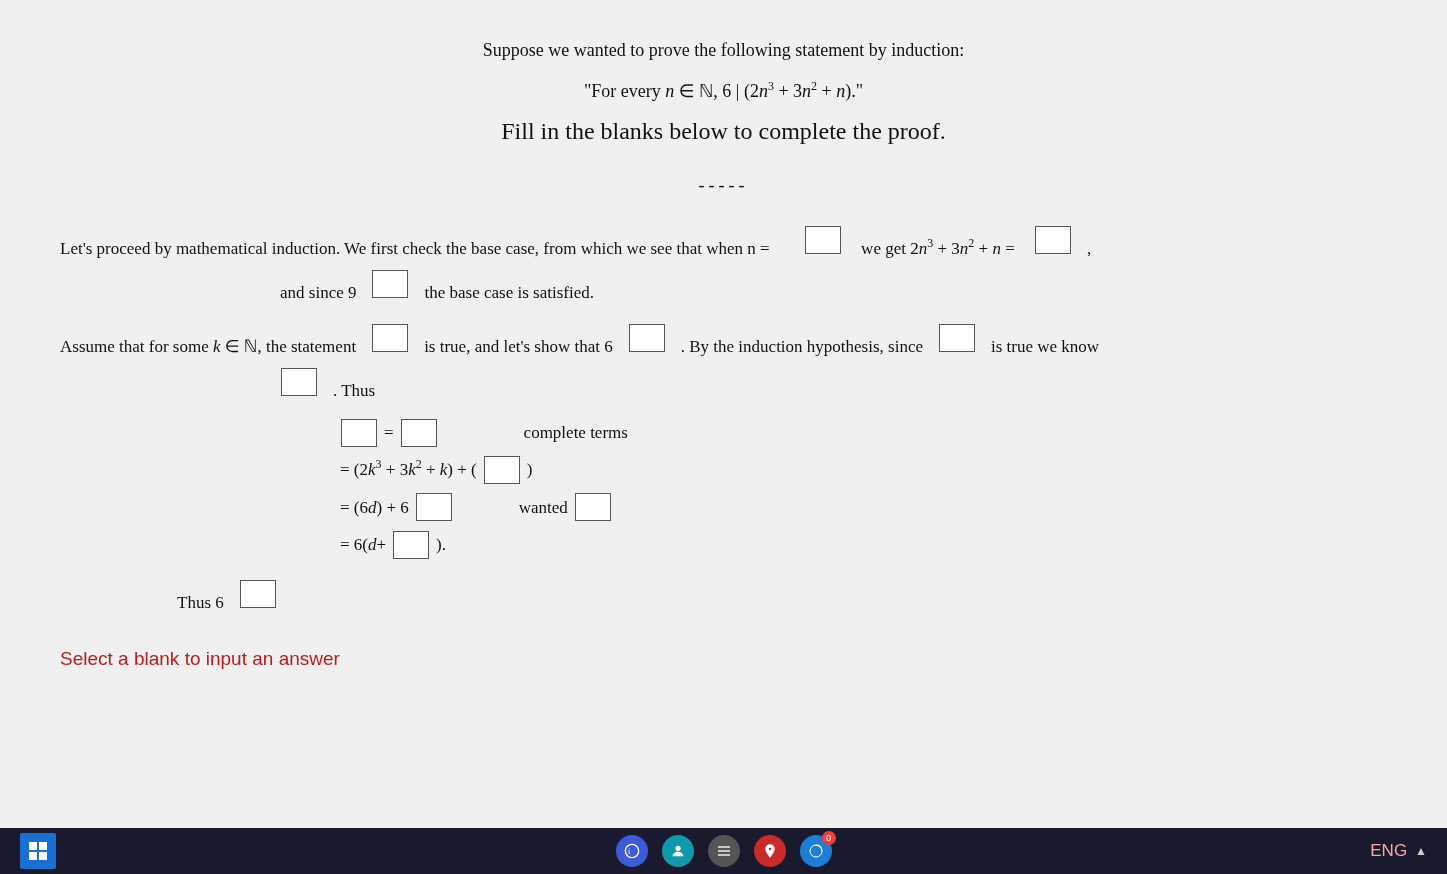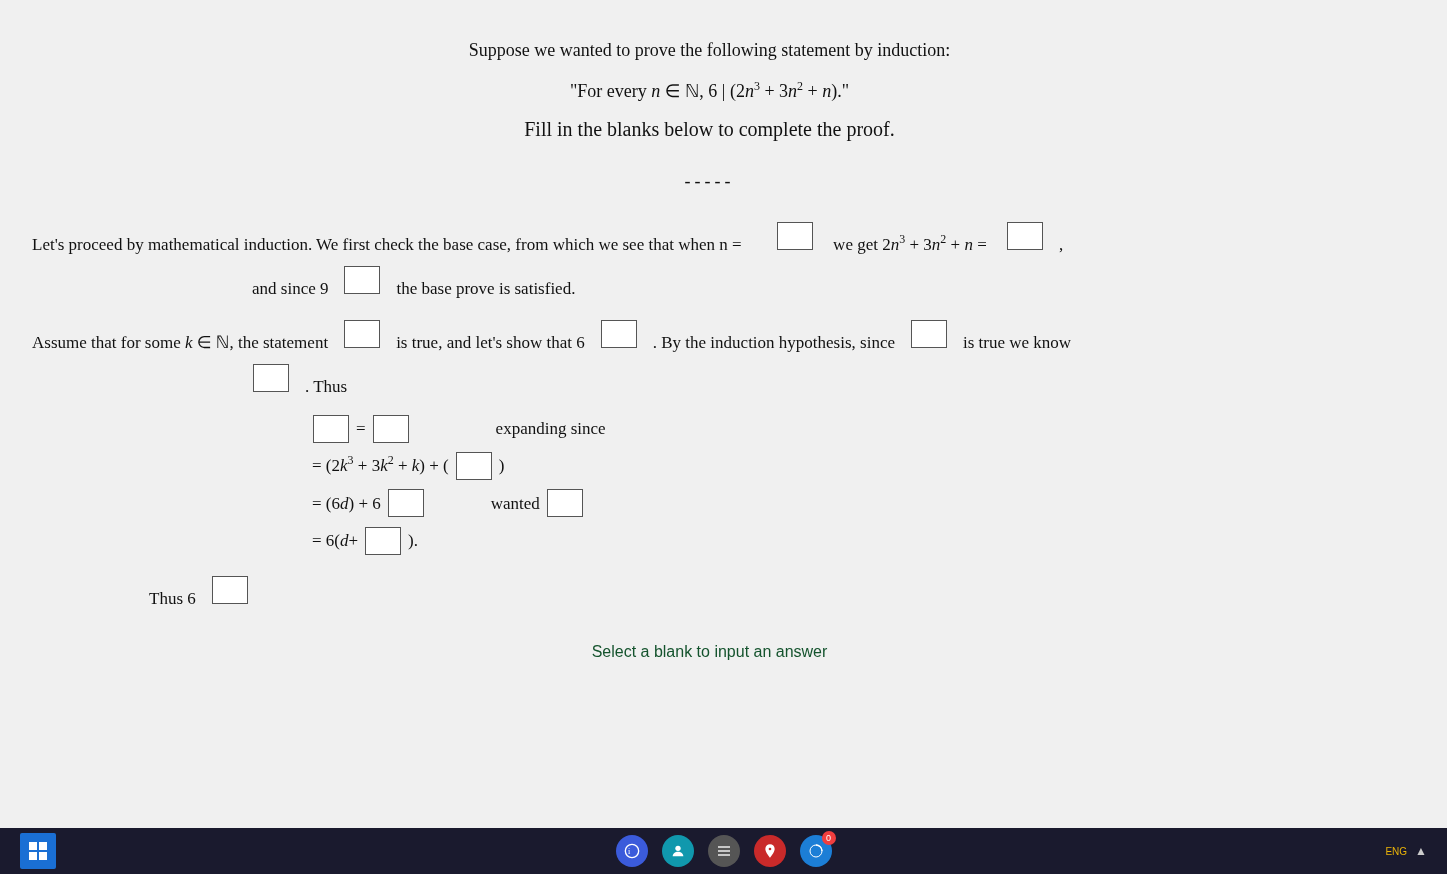--- a/index.html
+++ b/index.html
@@ -10,21 +10,21 @@
       font-size: 18px;
       color: #111;
       min-height: 874px;
       display: flex;
       flex-direction: column;
     }
 
     .main-content {
       flex: 1;
       background: #f0f0f0;
-      padding: 40px 60px 30px 32px;
+      padding: 40px 60px 30px 60px;
       display: flex;
       flex-direction: column;
       align-items: flex-start;
     }
 
     .center-block {
       width: 100%;
       display: flex;
       flex-direction: column;
       align-items: center;
@@ -36,21 +36,21 @@
       margin-bottom: 18px;
     }
 
     .math-statement {
       font-size: 18px;
       text-align: center;
       margin-bottom: 16px;
     }
 
     .fill-instruction {
-      font-size: 20px;
+      font-size: 24px;
       text-align: right;
       margin-bottom: 30px;
     }
 
     .divider {
       font-size: 18px;
       text-align: center;
       margin-bottom: 30px;
       letter-spacing: 4px;
     }
@@ -163,23 +163,22 @@
     .bottom-bar-right {
       display: flex;
       align-items: center;
       gap: 8px;
       color: #ccc;
       font-family: Arial, sans-serif;
       font-size: 13px;
     }
 
     .select-blank-msg {
-      text-align: center;
-      font-size: 16px;
-      color: #14532d;
+      font-size: 19px;
+      color: #b91c1c;
       margin-top: 14px;
       font-family: Arial, sans-serif;
     }
   </style>
 </head>
 <body>
 
 <div class="main-content">
   <div class="center-block">
     <div class="statement-title">Suppose we wanted to prove the following statement by induction:</div>
@@ -201,21 +200,21 @@
       <span>&nbsp;</span>
       <div class="blank-box"></div>
       <span>&nbsp;we get 2<i>n</i><sup>3</sup> + 3<i>n</i><sup>2</sup> + <i>n</i> =&nbsp;</span>
       <div class="blank-box"></div>
       <span>,</span>
     </div>
 
     <div class="proof-line indent">
       <span>and since 9</span>
       <div class="blank-box"></div>
-      <span>the base prove is satisfied.</span>
+      <span>the base case is satisfied.</span>
     </div>
 
     <div class="proof-line" style="margin-top: 14px;">
       <span>Assume that for some <i>k</i> ∈ ℕ, the statement</span>
       <div class="blank-box"></div>
       <span>is true, and let's show that 6</span>
       <div class="blank-box"></div>
       <span>. By the induction hypothesis, since</span>
       <div class="blank-box"></div>
       <span>is true we know</span>
@@ -225,21 +224,21 @@
       <div class="blank-box"></div>
       <span>. Thus</span>
     </div>
 
     <div class="equations-area" style="margin-left: 280px; margin-top: 6px;">
 
       <div class="eq-line">
         <div class="blank-box"></div>
         <span>=</span>
         <div class="blank-box"></div>
-        <span class="annotation">expanding since</span>
+        <span class="annotation">complete terms</span>
       </div>
 
       <div class="eq-line">
         <span>= (2<i>k</i><sup>3</sup> + 3<i>k</i><sup>2</sup> + <i>k</i>) + (</span>
         <div class="blank-box"></div>
         <span>)</span>
       </div>
 
       <div class="eq-line">
         <span>= (6<i>d</i>) + 6</span>
@@ -307,18 +306,18 @@
     <div style="width:32px;height:32px;background:#1c7ed6;border-radius:50%;display:flex;align-items:center;justify-content:center;cursor:pointer;position:relative;">
       <svg width="16" height="16" viewBox="0 0 24 24" fill="white">
           <circle cx="12" cy="12" r="9" stroke="white" stroke-width="1.5" fill="none"></circle>
           <path d="M12 3 A9 9 0 0 1 21 12" stroke="white" stroke-width="2" fill="none"></path>
         </svg>
       <span style="position:absolute;top:-4px;right:-4px;background:#f03e3e;color:white;border-radius:50%;width:14px;height:14px;font-size:9px;display:flex;align-items:center;justify-content:center;font-family:Arial;">0</span>
     </div>
   </div>
 
   <div class="bottom-bar-right">
-    <span style="font-family:Arial;font-size:10px;color:#eab308;">ENG</span>
+    <span style="font-family:Arial;font-size:17px;color:#fca5a5;">ENG</span>
     <span style="font-family:Arial;font-size:12px;color:#ccc;">
       ▲
     </span>
   </div>
 </div>
 
 </body></html>

